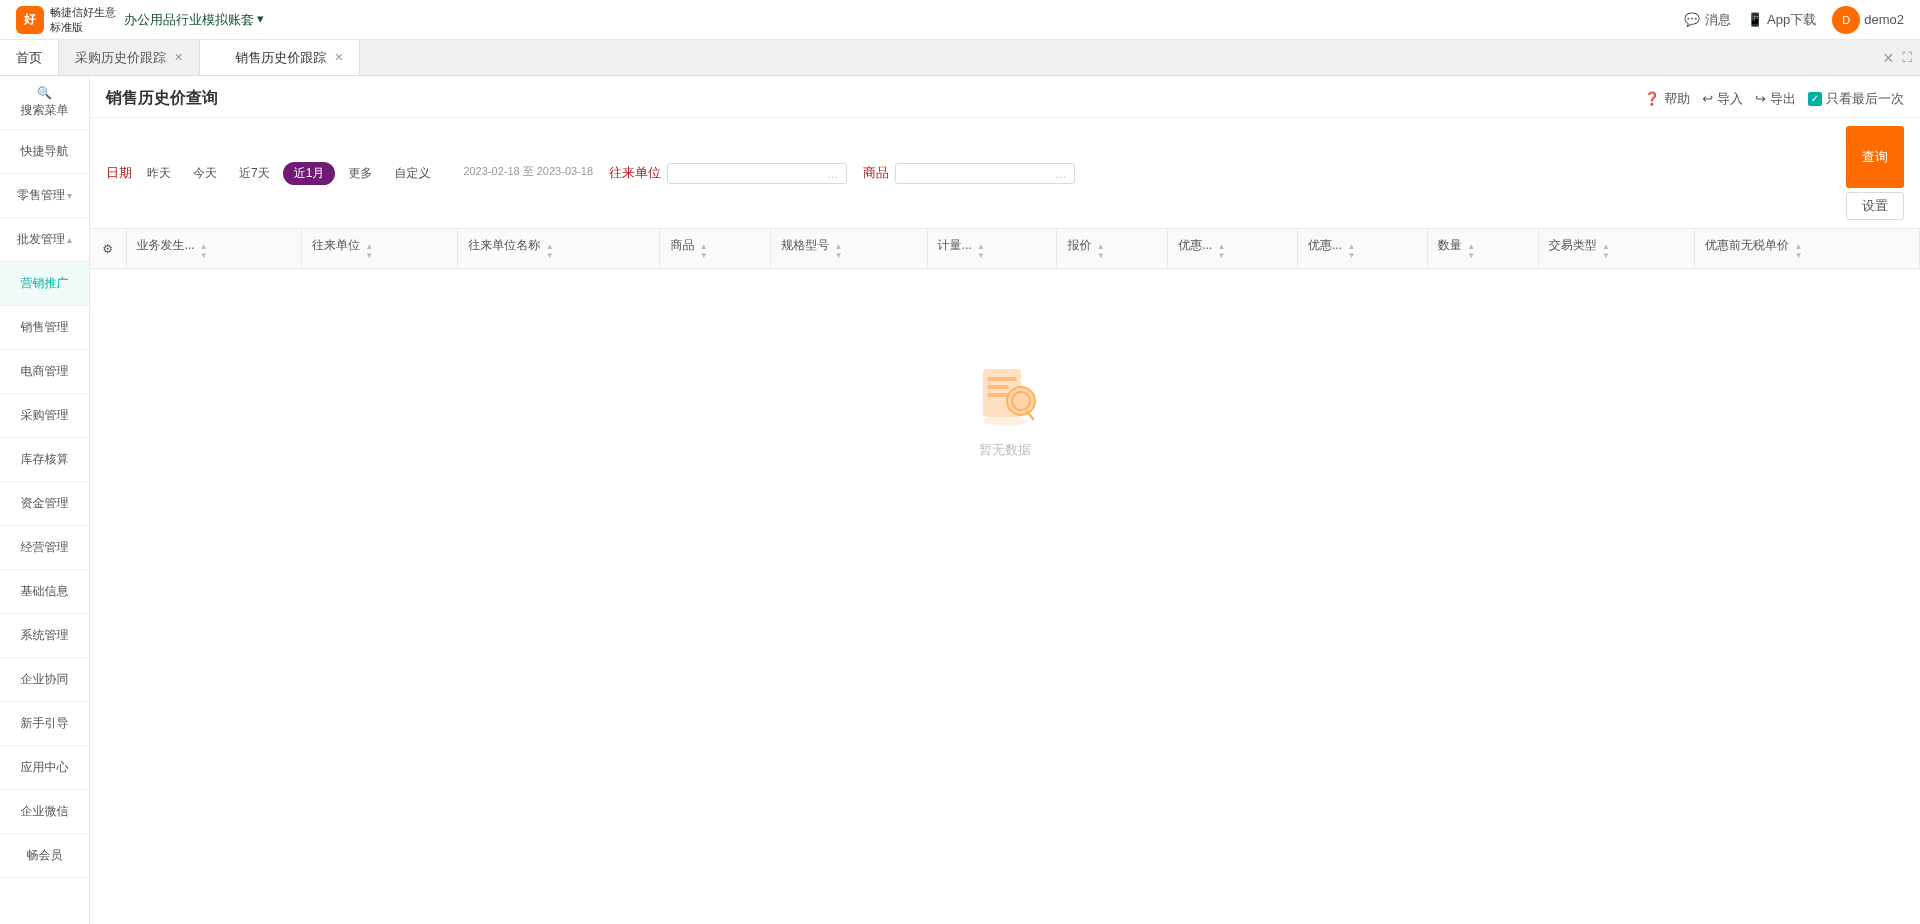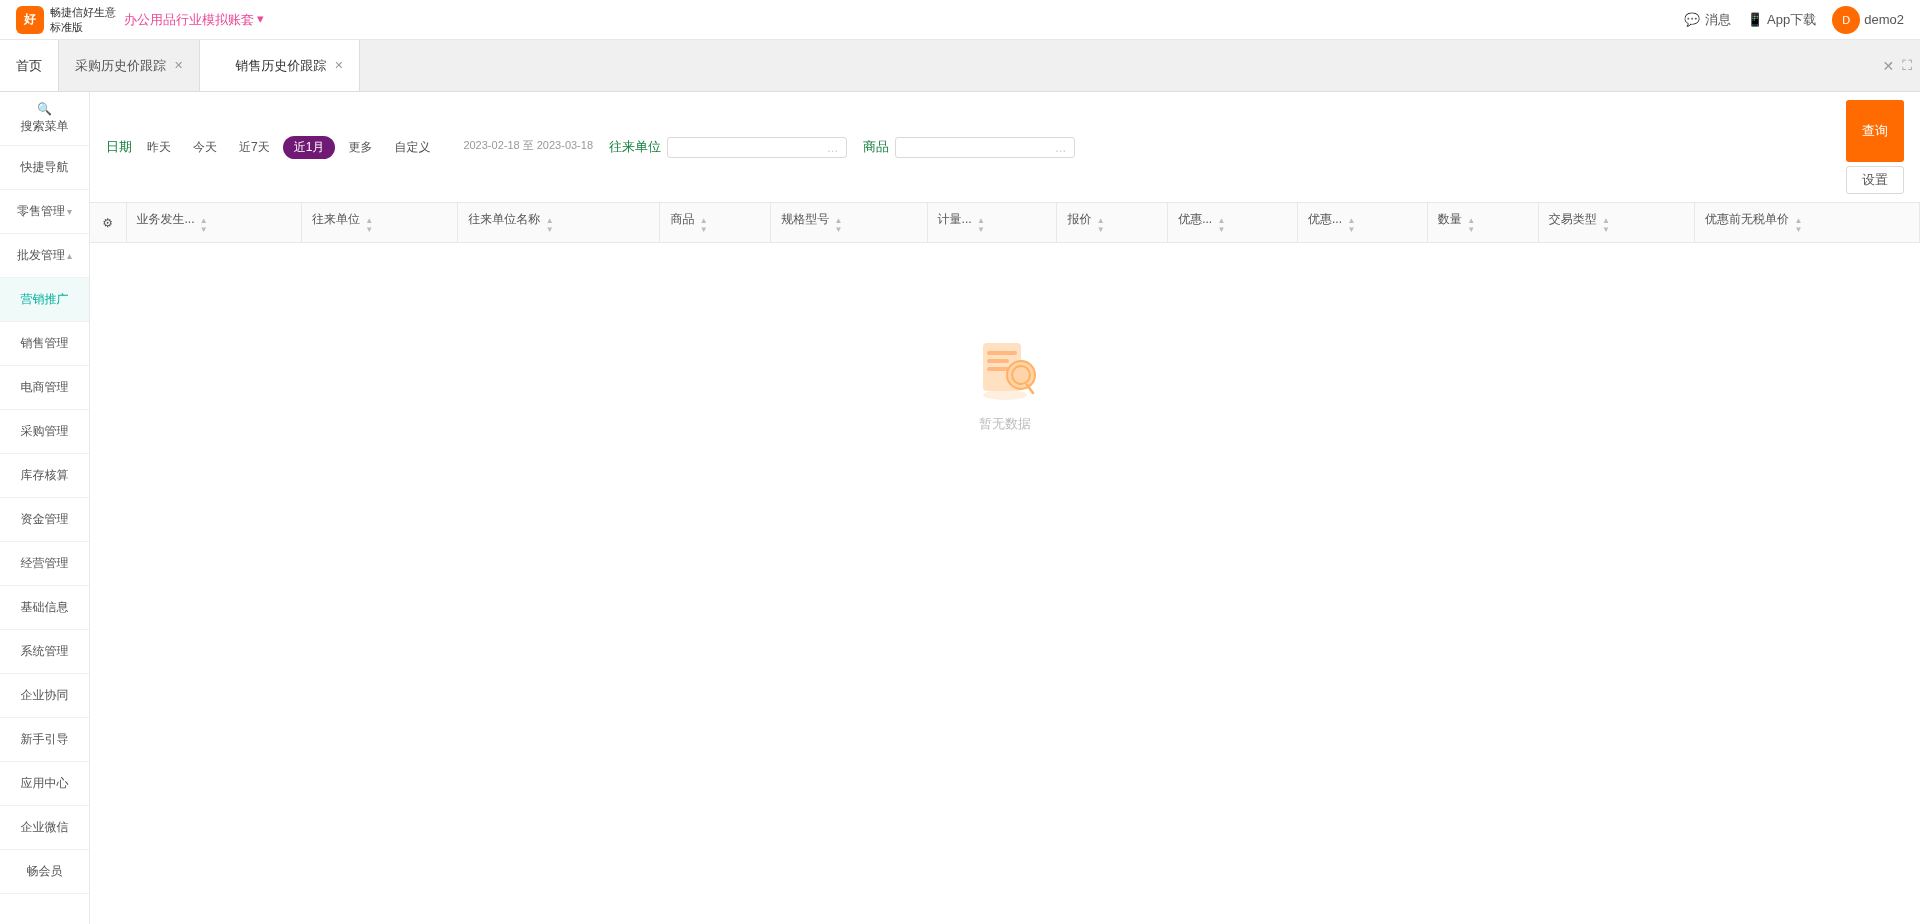--- a/index.html
+++ b/index.html
@@ -40,21 +40,21 @@
     }
     .logo-text {
       font-size: 11px;
       color: #333;
       line-height: 1.3;
     }
     .app-selector {
       display: flex;
       align-items: flex-start;
       gap: 3px;
-      color: #ec4899;
+      color: #14532d;
       font-size: 13px;
       cursor: pointer;
     }
     .top-header-right {
       display: flex;
       align-items: center;
       gap: 16px;
       color: #555;
       font-size: 13px;
     }
@@ -71,21 +71,21 @@
       background: #ff6b00;
       color: #fff;
       display: flex;
       align-items: center;
       justify-content: center;
       font-size: 11px;
     }
 
     
     .tab-bar {
-      height: 52px;
+      height: 36px;
       background: #f0f0f0;
       display: flex;
       align-items: center;
       border-bottom: 1px solid #ddd;
       flex-shrink: 0;
     }
     .tab-item {
       height: 100%;
       display: flex;
       align-items: center;
@@ -232,21 +232,21 @@
       gap: 16px;
       flex-shrink: 0;
       flex-wrap: wrap;
     }
     .filter-group {
       display: flex;
       align-items: center;
       gap: 6px;
     }
     .filter-label {
-      color: #15803d;
+      color: #b91c1c;
       font-size: 13px;
       white-space: nowrap;
     }
     .date-buttons {
       display: flex;
       gap: 4px;
     }
     .date-btn {
       padding: 2px 8px;
       border-radius: 3px;
@@ -477,20 +477,41 @@
     <div class="sidebar-item">
       <span>企业微信</span>
     </div>
     <div class="sidebar-item">
       <span>畅会员</span>
     </div>
   </div>
 
   <div class="content-area">
 
+    <div class="page-header">
+      <h2 class="page-title">销售历史价查询</h2>
+      <div class="page-header-actions">
+        <div class="action-btn">
+          <span>❓</span>
+          <span>帮助</span>
+        </div>
+        <div class="action-btn">
+          <span>↩</span>
+          <span>导入</span>
+        </div>
+        <div class="action-btn">
+          <span>↪</span>
+          <span>导出</span>
+        </div>
+        <div class="checkbox-area">
+          <div class="checkbox-box">✓</div>
+          <span>只看最后一次</span>
+        </div>
+      </div>
+    </div>
 
     <div class="filter-bar">
       <div class="filter-group">
         <span class="filter-label">日期</span>
         <div class="date-buttons">
           <span class="date-btn">昨天</span>
           <span class="date-btn">今天</span>
           <span class="date-btn">近7天</span>
           <span class="date-btn active">近1月</span>
           <span class="date-btn">更多</span>

